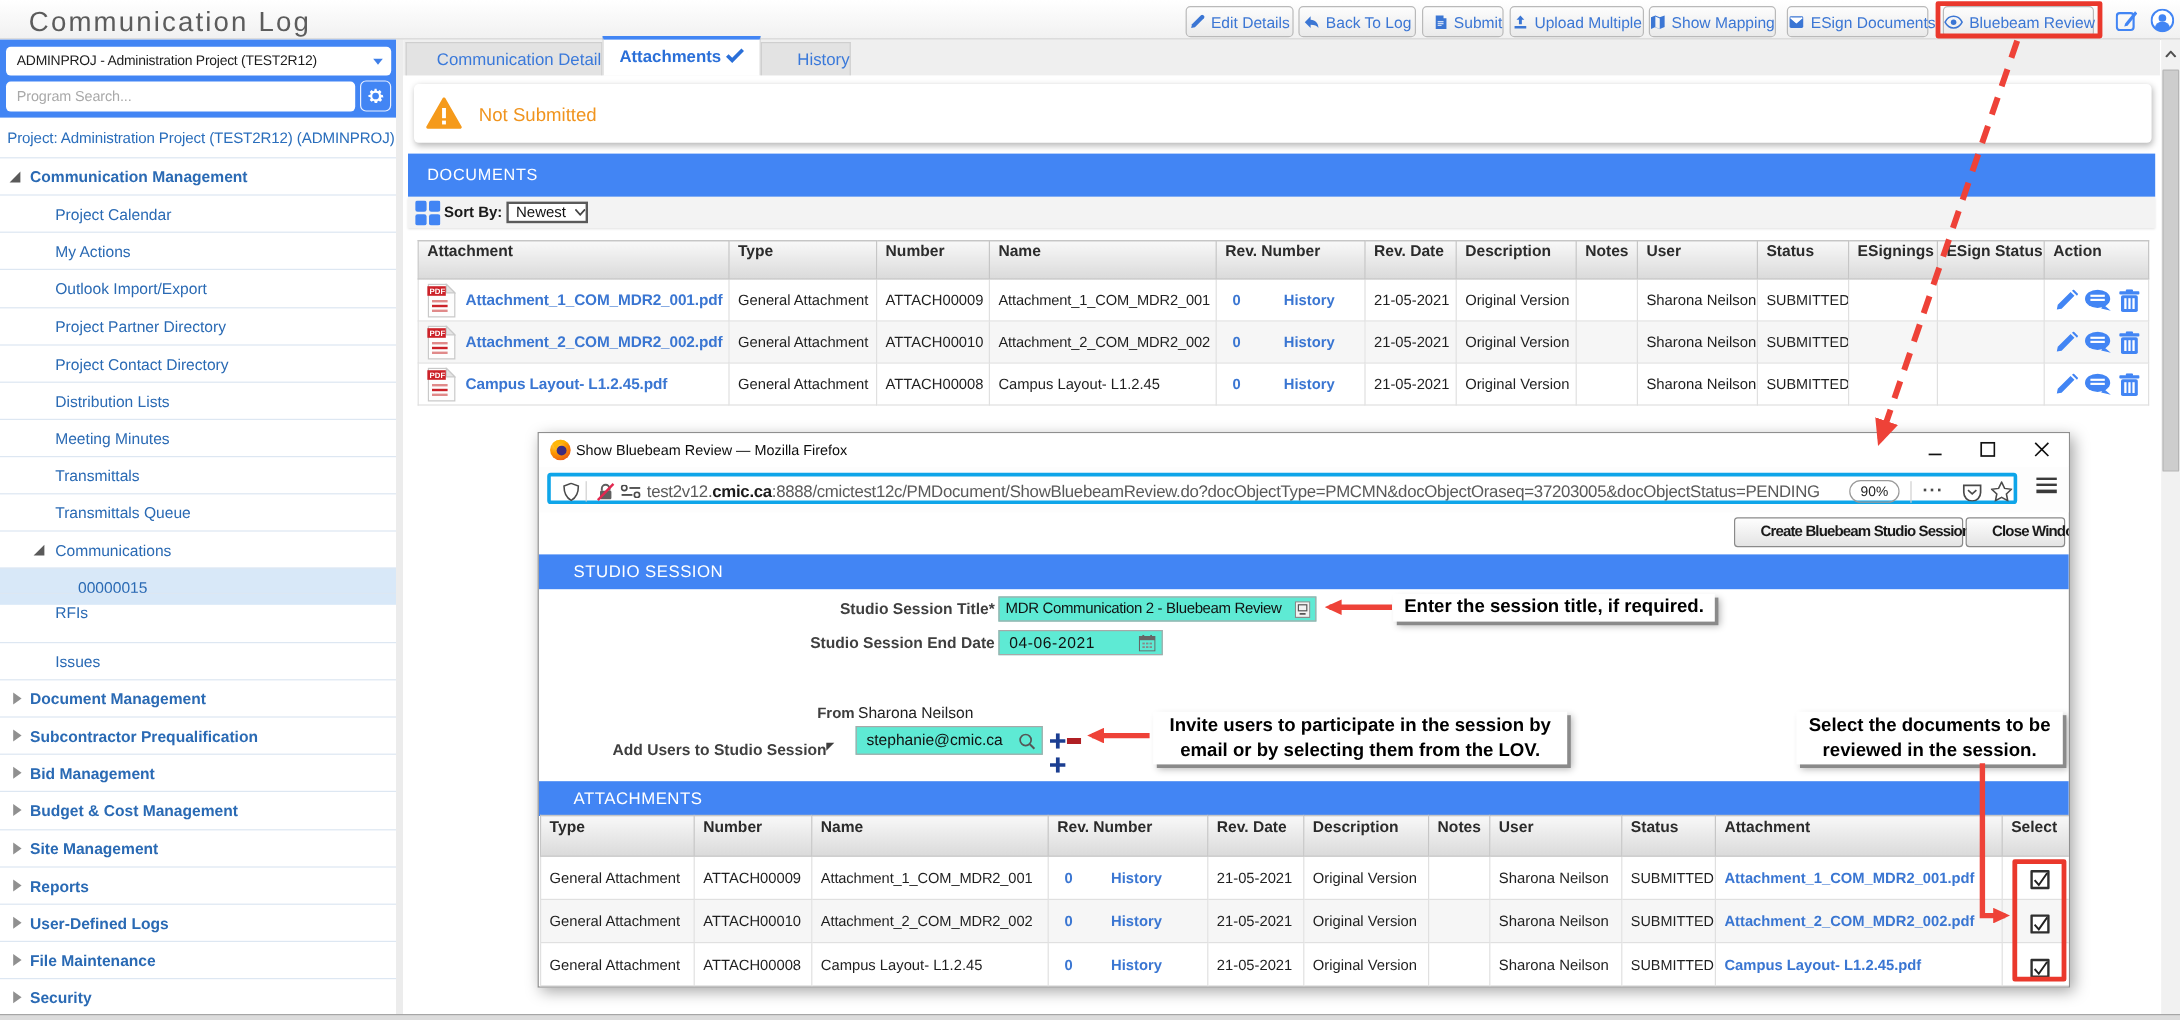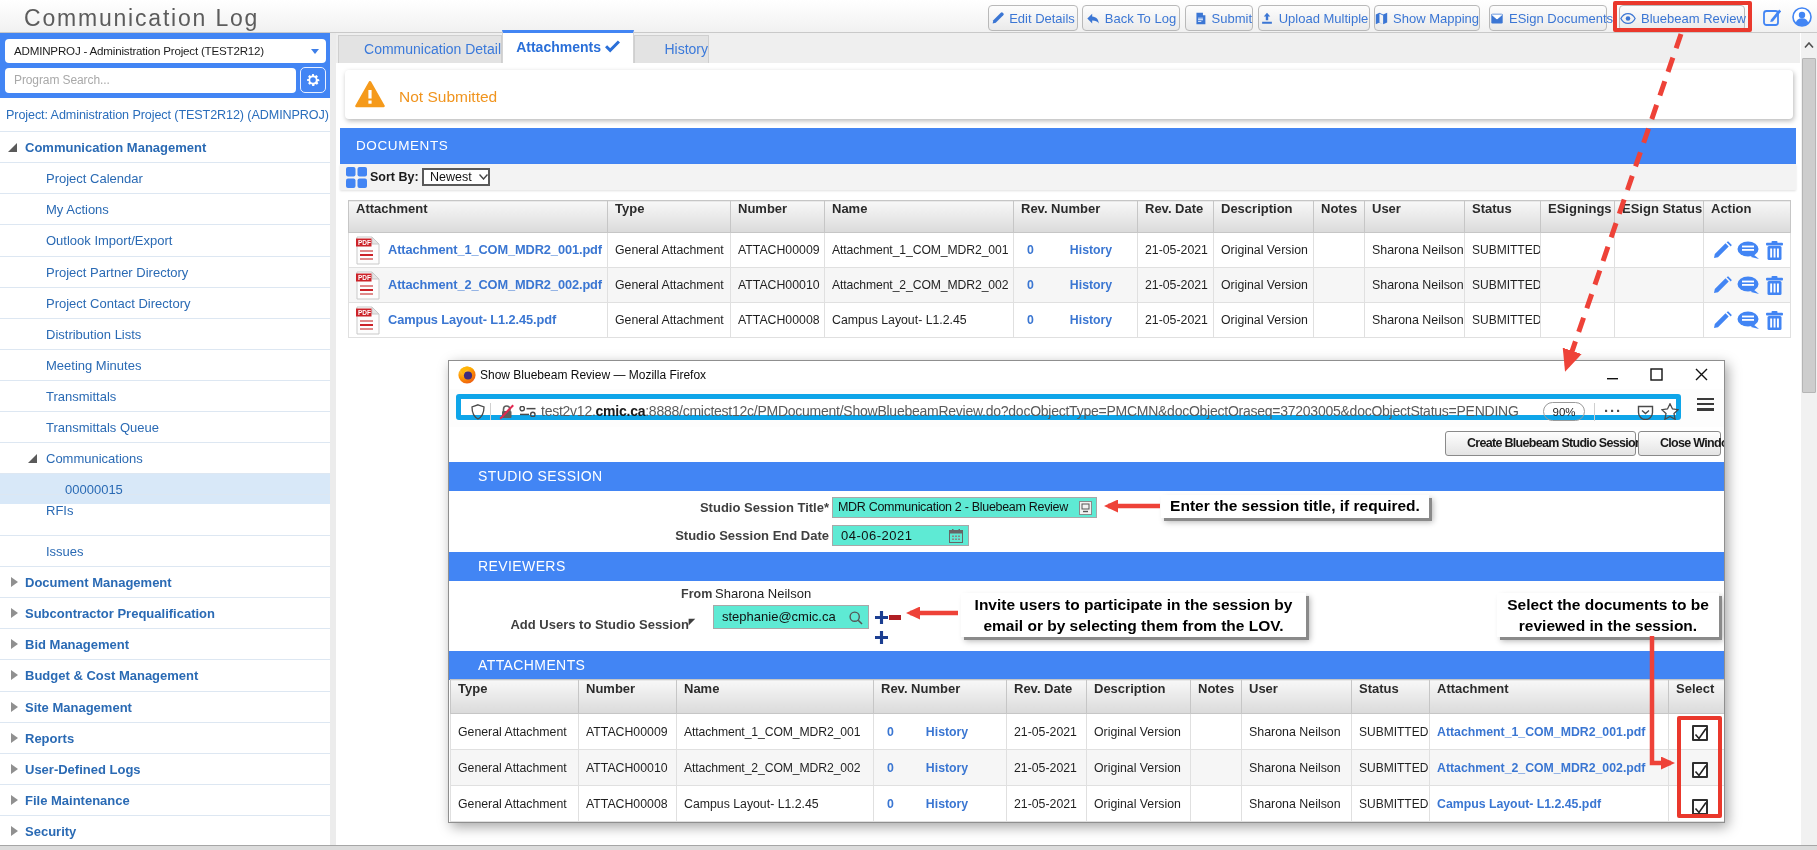--- a/index.html
+++ b/index.html
@@ -62,21 +62,21 @@
 
 #sbar { position:absolute; left:1801px; top:33px; width:16px; height:812px; background:#f1f1f1; }
 #sbarrow { position:absolute; left:0; top:0; width:16px; height:24px; color:#505050; font-size:10px; text-align:center; line-height:24px; }
 #sthumb { position:absolute; left:1px; top:25px; width:14px; height:335px; background:#cdcdcd; border:1px solid #b5b5b5; border-radius:1px; }
 
 
 #popup { position:absolute; left:448px; top:360px; width:1277px; height:463px; background:#fff; border:1px solid #8f8f8f; box-shadow:3px 4px 12px rgba(0,0,0,0.35); overflow:hidden; }
 #ptitle { position:absolute; left:0; top:0; width:100%; height:28px; background:#fff; }
 #ptitletxt { position:absolute; left:31px; top:7px; font-size:12px; color:#0c0c0c; }
 #urlrow { position:absolute; left:0; top:28px; width:100%; height:38px; background:#fdfdfd; }
-#urlfield { position:absolute; left:7px; top:5px; width:1225px; height:26px; border:5px solid #0ea5e9; border-radius:3px; background:#fff; }
+#urlfield { position:absolute; left:7px; top:5px; width:1225px; height:26px; border:3px solid #0ea5e9; border-radius:3px; background:#fff; }
 #urltext { position:absolute; left:80px; top:4px; font-size:14px; color:#5a5a5a; letter-spacing:-0.25px; white-space:nowrap; }
 #zoompill { position:absolute; left:1082px; top:3px; width:42px; height:19px; border:1px solid #9a9a9a; border-radius:10px; font-size:11.5px; color:#222; text-align:center; line-height:18px; }
 .pbtn { position:absolute; top:70px; height:25px; background:linear-gradient(#fefefe,#e4e4e4); border:1px solid #8a8a8a; border-radius:3px; font-size:12.5px; font-weight:bold; color:#191919; text-align:center; line-height:23px; white-space:nowrap; letter-spacing:-0.7px;padding-left:21px; }
 .bluebar { position:absolute; left:0; width:1275px; height:29px; background:#4285f4; color:#fff; font-size:14px; letter-spacing:0.4px; line-height:29px; padding-left:29px; }
 .plabel { position:absolute; font-size:13px; font-weight:bold; color:#3f3f3f; white-space:nowrap; }
 .pinput { position:absolute; border:1px solid #a8a8a8; background:#5eead4; font-size:13px; color:#111; }
 #ptable { position:absolute; left:1px; top:318px; width:1274px; }
 #ptable td { border:1px solid #e0e0e0; font-size:12.3px; color:#1f1f1f; padding:0 0 0 7px; background:#fff; height:36px; vertical-align:middle; white-space:nowrap; overflow:hidden; }
 #ptable tr.alt td { background:#f6f6f6; }
 #ptable th { height:34px; }
@@ -428,21 +428,20 @@
         <g fill="#888">
           <rect x="3" y="6.5" width="2" height="1.5"></rect>
           <rect x="6" y="6.5" width="2" height="1.5"></rect>
           <rect x="9" y="6.5" width="2" height="1.5"></rect>
           <rect x="3" y="9.5" width="2" height="1.5"></rect>
           <rect x="6" y="9.5" width="2" height="1.5"></rect>
           <rect x="9" y="9.5" width="2" height="1.5"></rect>
         </g>
       </svg>
   </div>
-  <div class="bluebar" style="top:191px;">REVIEWERS</div>
   <div class="plabel" style="left:232px; top:226px; font-size:12.5px;">From</div>
   <div class="abs" style="left:266px; top:225px; font-size:13px; color:#222;">Sharona Neilson</div>
   <div class="plabel" style="left:0px; top:256px; width:246px; text-align:right;">Add Users to Studio Session<span style="font-size:8px; vertical-align:5px;">◤</span></div>
   <div class="pinput" style="left:264px; top:244px; width:156px; height:24px; line-height:22px; padding-left:8px;">stephanie@cmic.ca
     <svg class="abs" style="right:5px; top:5px;" width="14" height="14" viewBox="0 0 14 14">
         <circle cx="5.7" cy="5.7" r="4.6" fill="none" stroke="#555" stroke-width="1.4"></circle>
         <path d="M9.2 9.2L13 13" stroke="#555" stroke-width="1.6"></path>
       </svg>
   </div>
   <svg class="abs" style="left:426px; top:250px;" width="13" height="13" viewBox="0 0 15 15">

